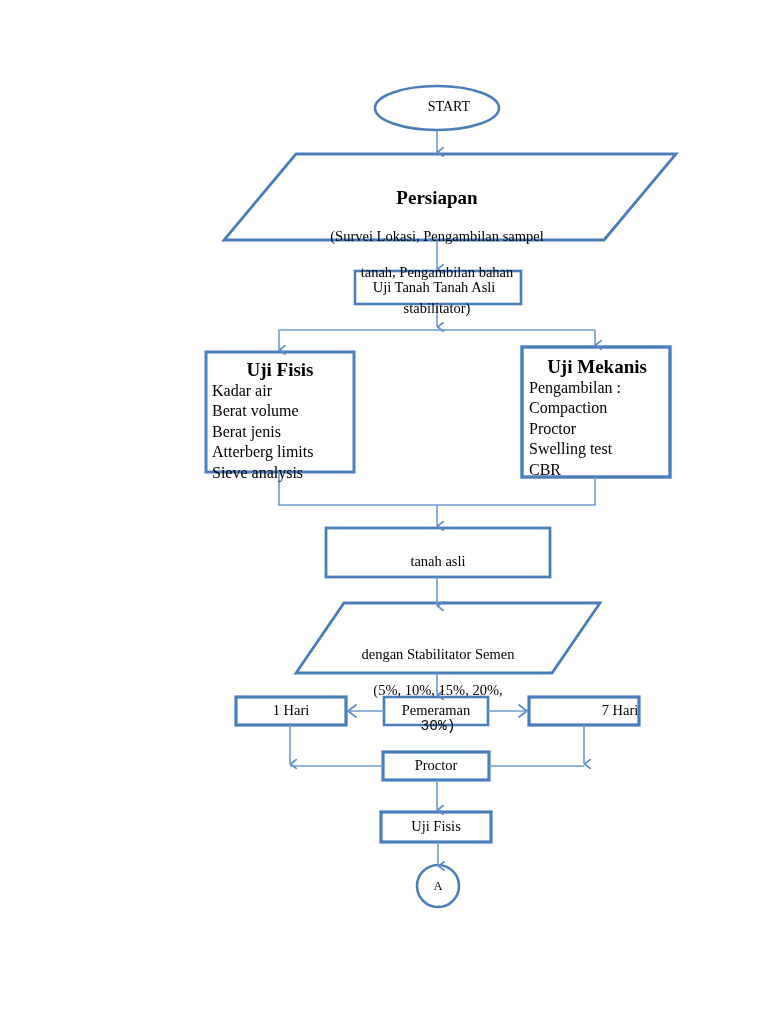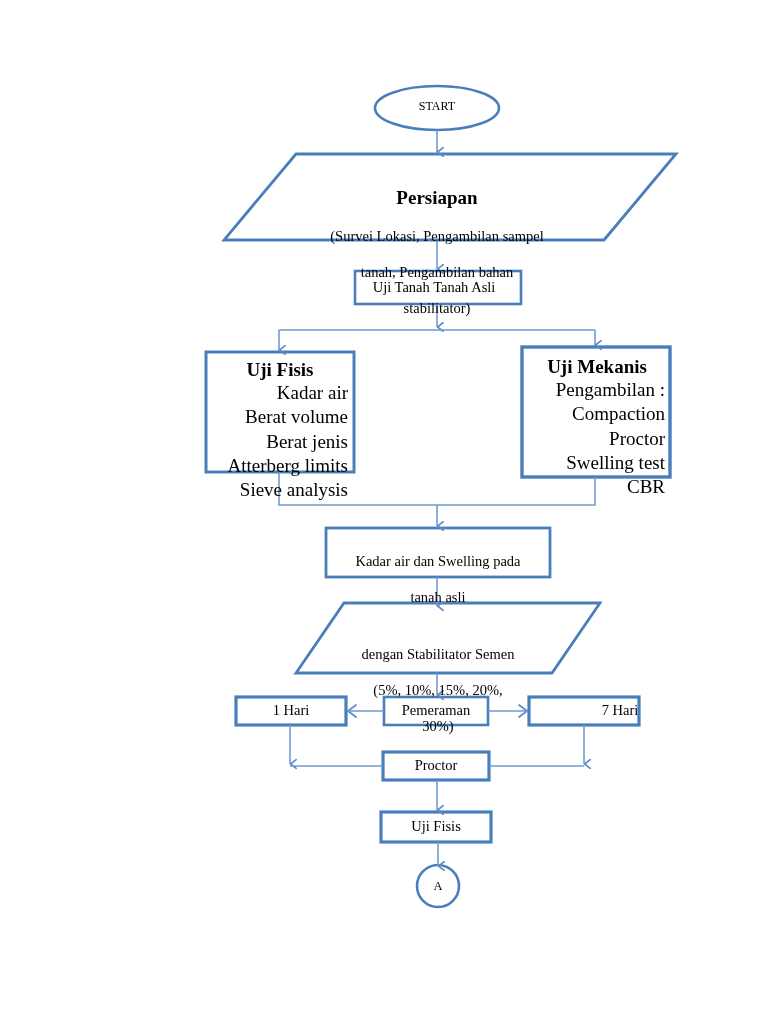--- a/index.html
+++ b/index.html
@@ -26,26 +26,26 @@
     width: 768px;
     height: 1024px;
   }
   .node-label {
     position: absolute;
     text-align: center;
     color: #000000;
     line-height: 1.18;
     white-space: pre-line;
   }
-  .lbl-start { font-size: 12px; }
+  .lbl-start { font-size: 14px; margin-left: 12px; }
   .lbl-box   { font-size: 14.5px; }
   .lbl-title { font-weight: bold; font-size: 19px; display:block; }
   .lbl-list {
-    text-align: right;
-    font-size: 19px;
+    text-align: left;
+    font-size: 16px;
     line-height: 1.28;
   }
   .lbl-circle { font-size: 12.5px; }
 </style>
 </head>
 <body>
 
 <div id="flowchart-root">
 
   <svg class="chart-svg" viewBox="0 0 768 1024">
@@ -142,28 +142,27 @@
   <div style="position:absolute; left:529px; top:356px; width:136px;">
     <div class="lbl-title" style="text-align:center;">Uji Mekanis</div>
     <div class="lbl-list">Pengambilan :</div>
     <div class="lbl-list">Compaction</div>
     <div class="lbl-list">Proctor</div>
     <div class="lbl-list">Swelling test</div>
     <div class="lbl-list">CBR</div>
   </div>
 
   <div class="node-label" style="left:330px; top:534px; width:216px;">
-    <span class="lbl-box" style="display:block;">Kadar air dan Swelling pada</span>
     <span class="lbl-box" style="display:block;">tanah asli</span>
   </div>
 
   <div class="node-label" style="left:330px; top:595px; width:216px;">
     <span class="lbl-box" style="display:block;margin-top:32px;">dengan Stabilitator Semen</span>
     <span class="lbl-box" style="display:block;">(5%, 10%, 15%, 20%,</span>
-    <span class="lbl-box" style="display:block;">30%)</span>
+    <span class="lbl-box" style="display:block;font-family:Liberation Mono, monospace;">30%)</span>
   </div>
 
   <div class="node-label lbl-box" style="left:237px; top:702px; width:108px;">1 Hari</div>
 
   <div class="node-label lbl-box" style="left:385px; top:702px; width:102px;">Pemeraman</div>
 
   <div class="node-label lbl-box" style="left:530px; top:702px; width:108px;margin-left:36px;">7 Hari</div>
 
   <div class="node-label lbl-box" style="left:384px; top:757px; width:104px;">Proctor</div>
 

